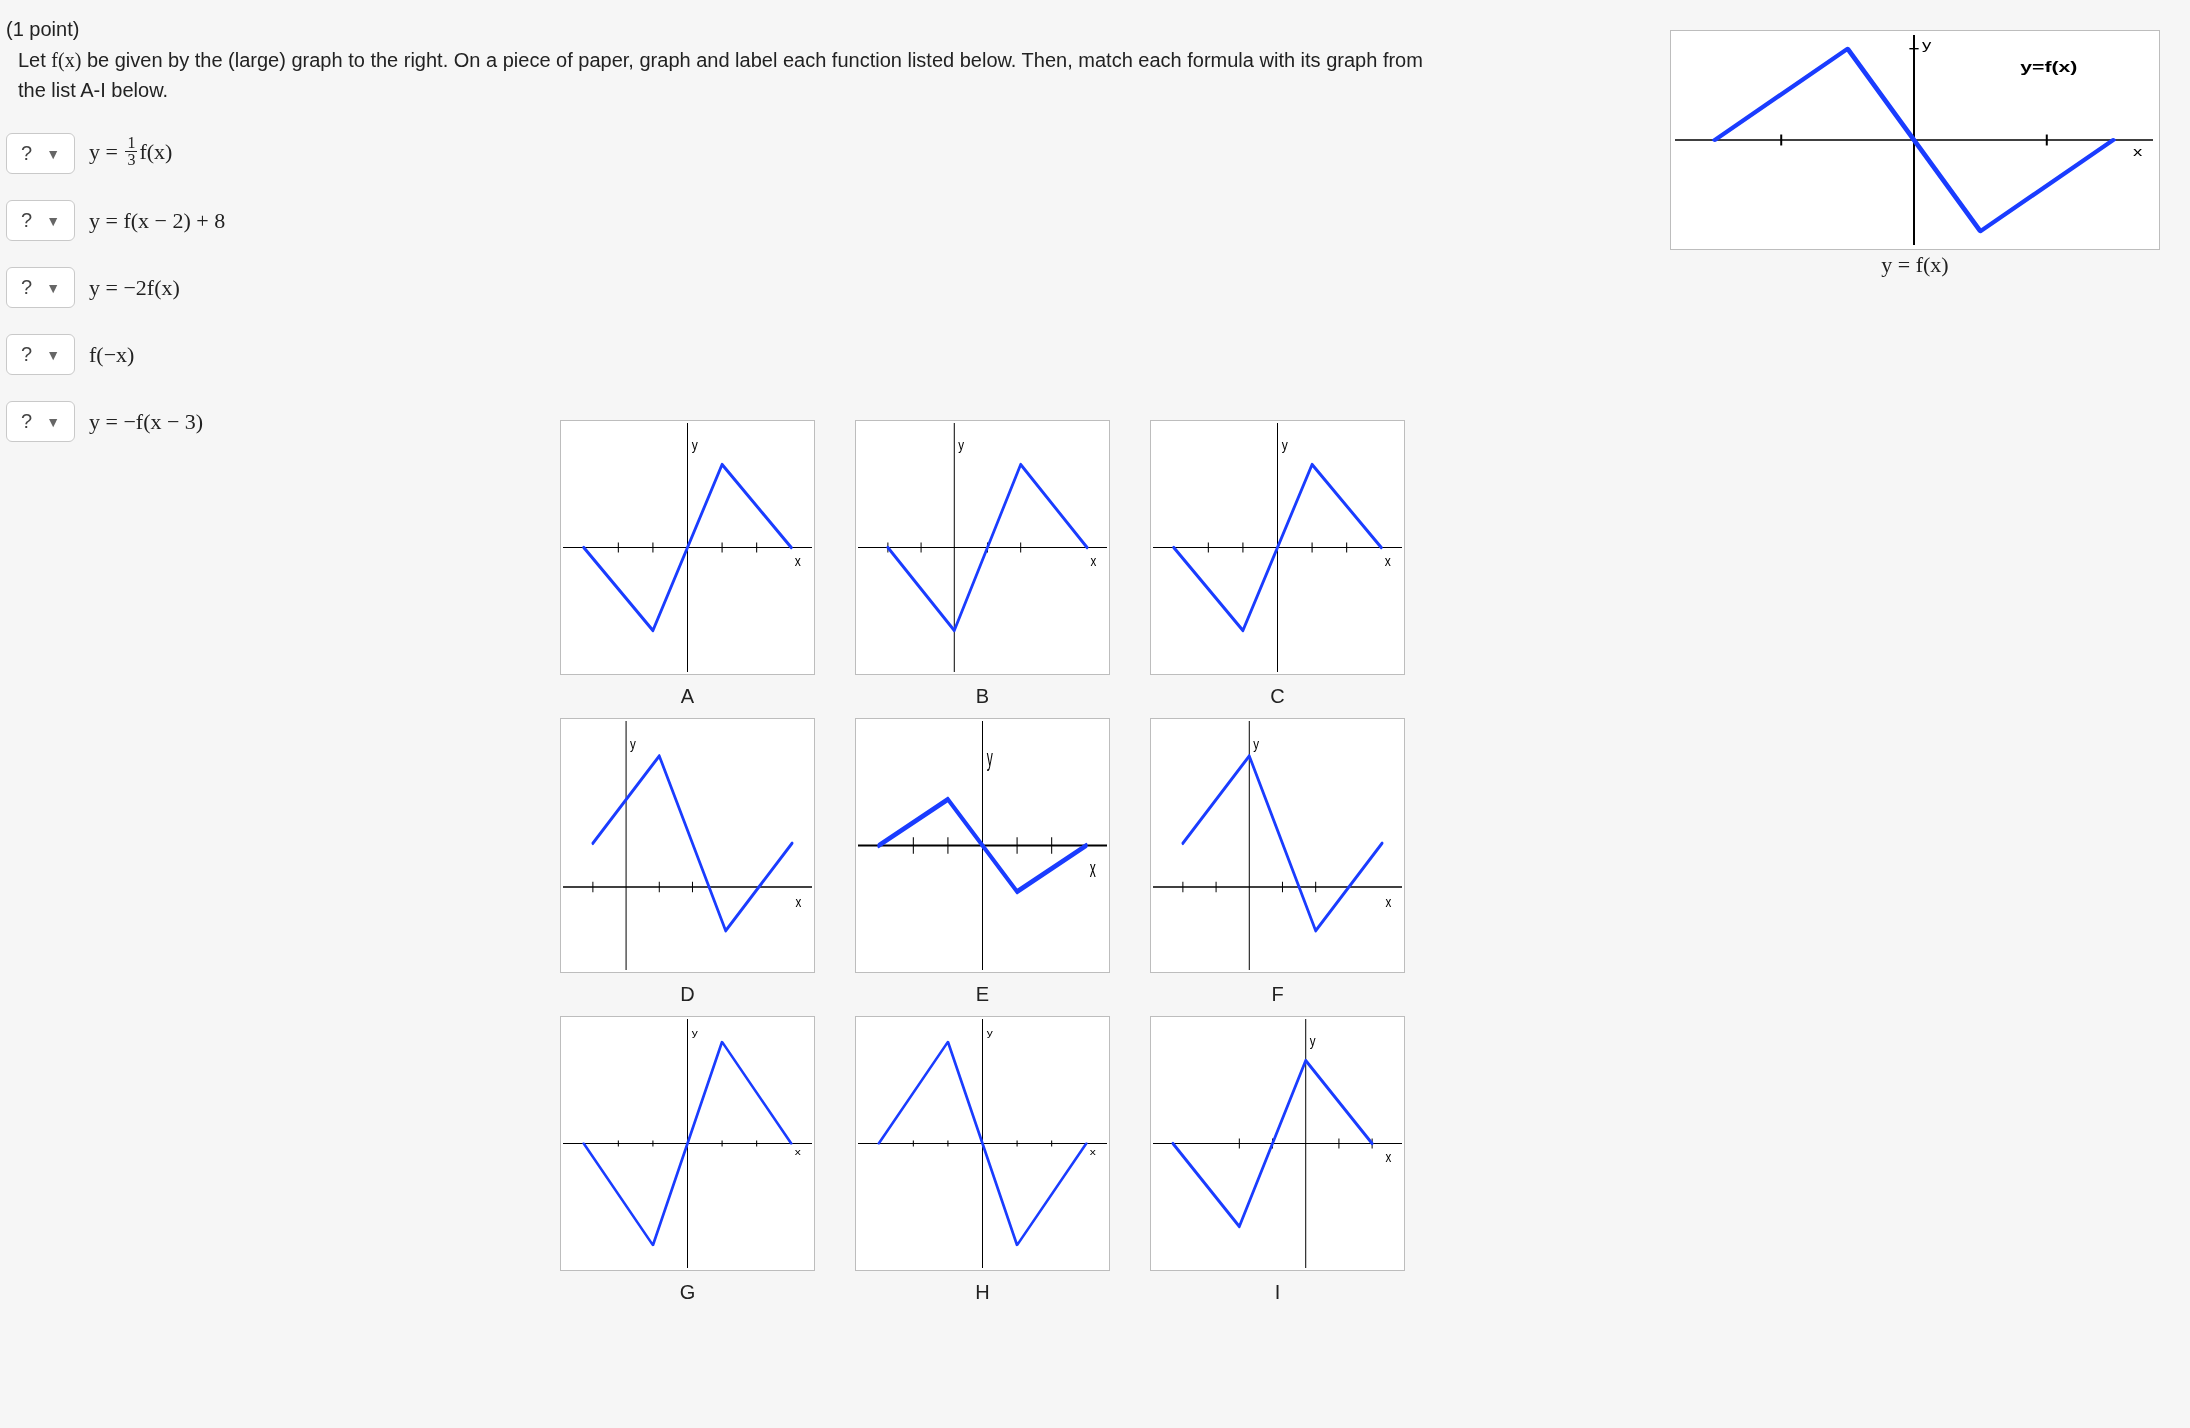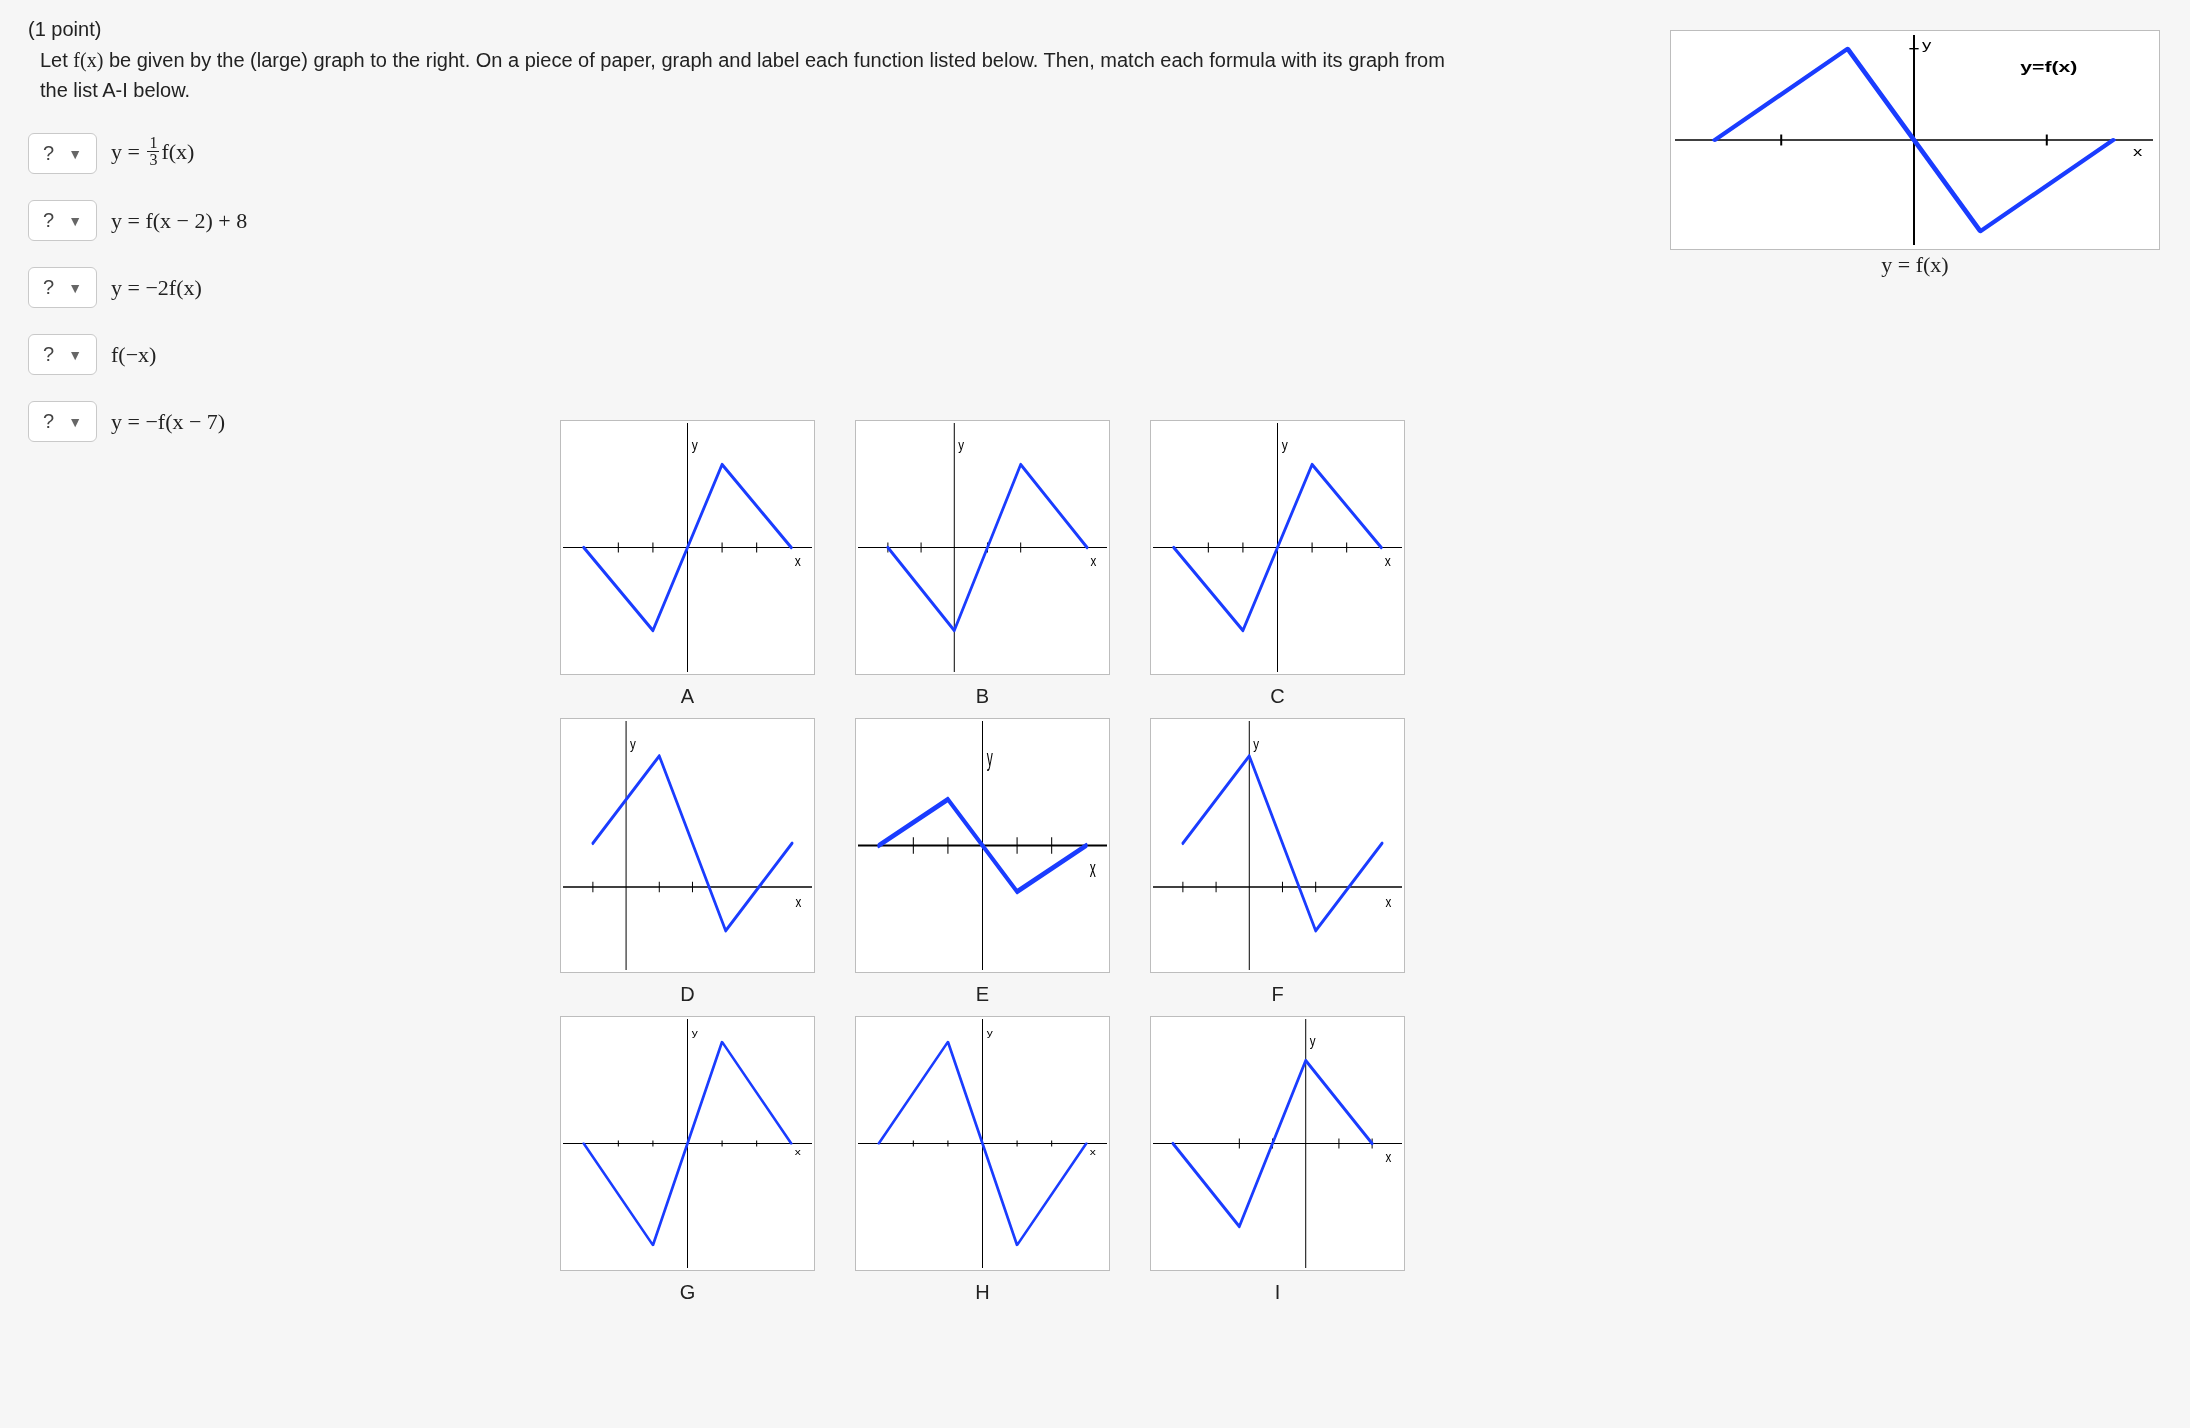--- a/index.html
+++ b/index.html
@@ -11,21 +11,21 @@
     color: #222;
   }
   .page {
     position: relative;
     width: 2190px;
     min-height: 1428px;
     box-sizing: border-box;
   }
   .problem {
     position: absolute;
-    left: 28px;
+    left: 6px;
     top: 18px;
     right: 20px;
   }
   .pts {
     font-size: 20px;
     margin-bottom: 4px;
   }
   .prompt {
     font-size: 20px;
     line-height: 1.5;
@@ -164,21 +164,21 @@
             <span>?</span>
             <span class="chev">▼</span>
           </div>
           <div class="formula">f(−x)</div>
         </div>
         <div class="answer-row">
           <div class="sel">
             <span>?</span>
             <span class="chev">▼</span>
           </div>
-          <div class="formula">y = −f(x − 7)</div>
+          <div class="formula">y = −f(x − 3)</div>
         </div>
       </div>
   </div>
 
   <div class="ref-graph">
     <div class="frame">
       <svg viewBox="-3.6 -2.3 7.2 4.6" width="478" height="210" preserveAspectRatio="none">
         <g transform="scale(1,-1)">
           <line class="axis" x1="-3.6" y1="0" x2="3.6" y2="0"></line>
           <line class="axis" x1="0" y1="-2.3" x2="0" y2="2.3"></line>

